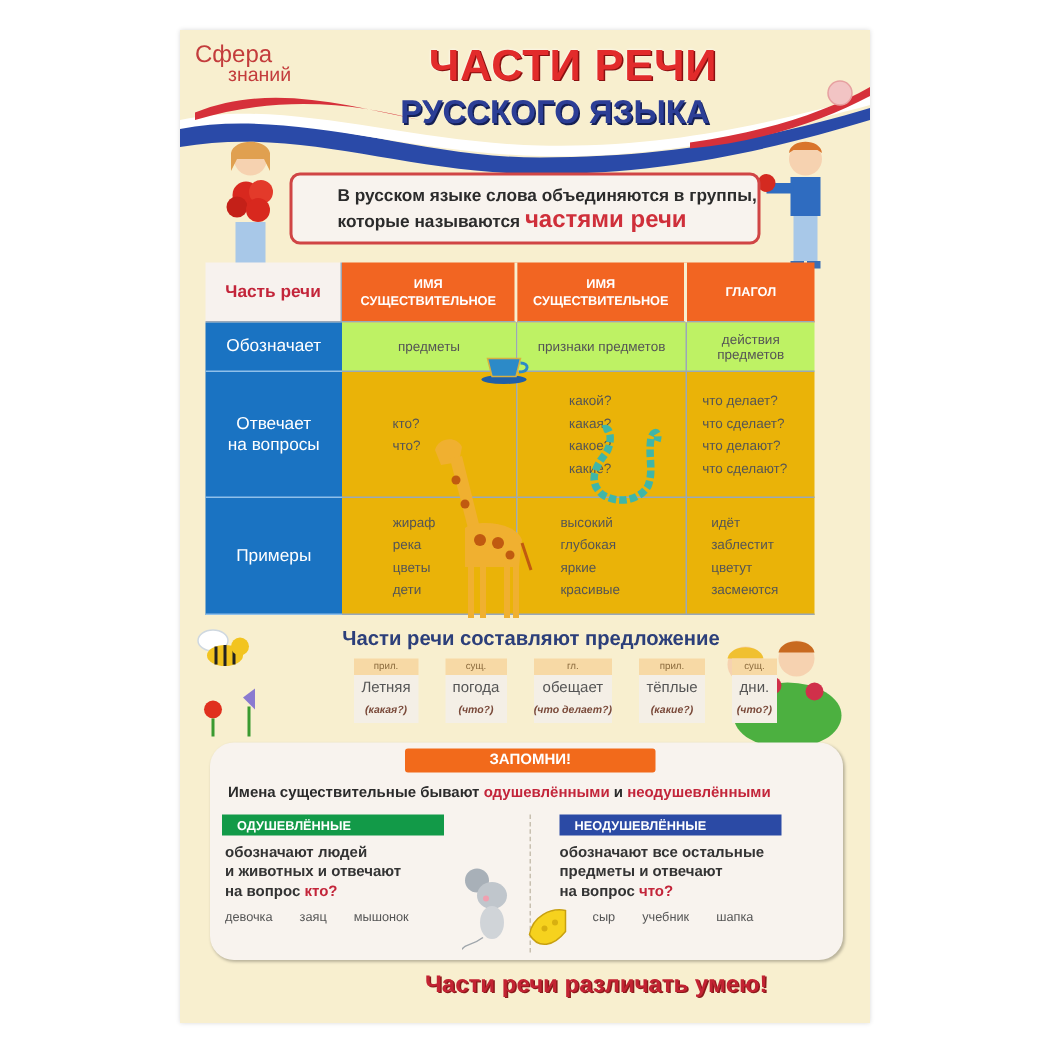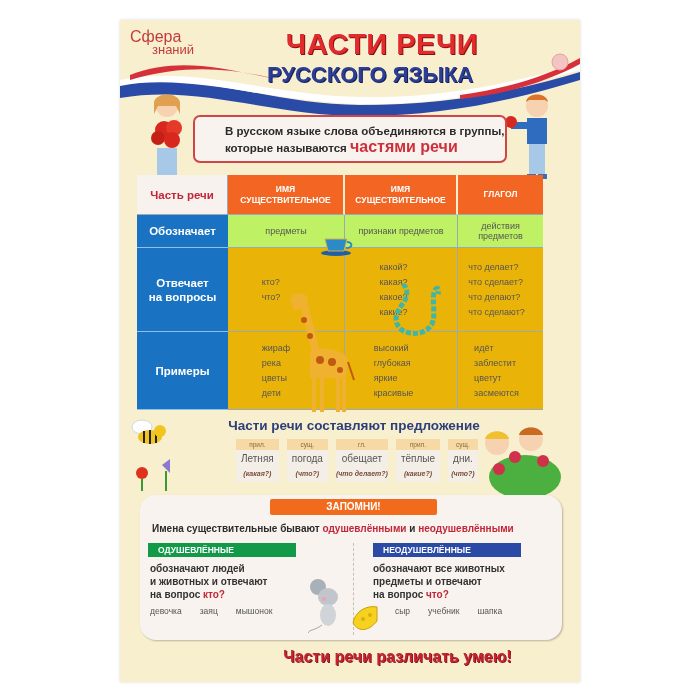--- a/index.html
+++ b/index.html
@@ -48,32 +48,32 @@
   .c1 { width: 117px; }
   .c2 { width: 113px; }
   .c3 { width: 85px; border-right: none; }
   .rh { height: 40px; }
   .rh .c0 { background: #f7f2ee; color: #c3253a; font-weight: bold; font-size: 11.5px; }
   .rh .hdr { background: #f26522; color: #fff; font-size: 8.5px; font-weight: bold; line-height: 11px; border-right: 2px solid #f8efcf; }
   .rh .c3 { border-right:none; }
   .r1 { height: 33px; }
   .r2 { height: 84px; }
   .r3 { height: 78px; }
-  .lab { background: #1a73c2; color: #fff; font-weight: bold; font-size: 11.5px; border-bottom: 1px solid #8fc0ea; border-right: none; line-height: 14px; }
+  .lab { background: #1a73c2; color: #fff; font-weight: normal; font-size: 11.5px; border-bottom: 1px solid #8fc0ea; border-right: none; line-height: 14px; }
   .r1 .val { background: #bef264; font-size: 9px; color: #555; }
   .r2 .val, .r3 .val { background: #eab308; font-size: 9px; color: #555; }
   .list { display:flex; flex-direction:column; align-items:flex-start; line-height: 15px; font-size: 9px; color:#555; }
   .r2 .c1 .list { margin-left: -30px; }
   .r3 .c1 .list { margin-left: -20px; justify-content: center; }
   .r3 .c2 .list, .r2 .c2 .list { margin-left: -15px; }
   .r3 .c3 .list, .r2 .c3 .list { margin-left: -8px; }
 
   
   .sent-title { left: 0; width: 460px; top: 398px; text-align: center; font-size: 13.5px; font-weight: bold; color: #2c3f7a; padding-left: 8px; }
-  .sentence { left: 116px; top: 419px; display:flex; gap: 8px; }
+  .sentence { left: 116px; top: 419px; display:flex; gap: 18px; }
   .chip { display:flex; flex-direction:column; align-items:center; }
   .chip .pos { background: #f7d9a5; color: #8a6a3c; font-size: 6.5px; width: 100%; text-align:center; height: 11px; line-height: 11px; }
   .chip .word { background: #f4efe6; color:#555; font-size: 10px; height: 18px; line-height:18px; padding: 0 5px; width:100%; text-align:center; }
   .chip .q { background: #f4efe6; color:#7a4a3a; font-size: 7px; font-style: italic; font-weight: bold; height: 14px; line-height: 12px; width:100%; text-align:center; }
 
   
   .remember {
     left: 20px; top: 475px; width: 422px; height: 145px;
     background: #f8f3ee; border-radius: 16px; box-shadow: 1px 1px 2px rgba(0,0,0,0.25);
   }
@@ -316,21 +316,21 @@
     <div class="abs tag tag-green">ОДУШЕВЛЁННЫЕ</div>
     <div class="abs tag tag-blue">НЕОДУШЕВЛЁННЫЕ</div>
     <div class="abs divider"></div>
 
     <div class="abs desc desc-l">
       <div>обозначают людей</div>
       <div>и животных и отвечают</div>
       <div><span>на вопрос</span> <span class="hl">кто?</span></div>
     </div>
     <div class="abs desc desc-r">
-      <div>обозначают все животных</div>
+      <div>обозначают все остальные</div>
       <div>предметы и отвечают</div>
       <div><span>на вопрос</span> <span class="hl">что?</span></div>
     </div>
     <div class="abs ex ex-l">
       <span>девочка</span>
       <span>заяц</span>
       <span>мышонок</span>
     </div>
     <div class="abs ex ex-r">
       <span>сыр</span>

